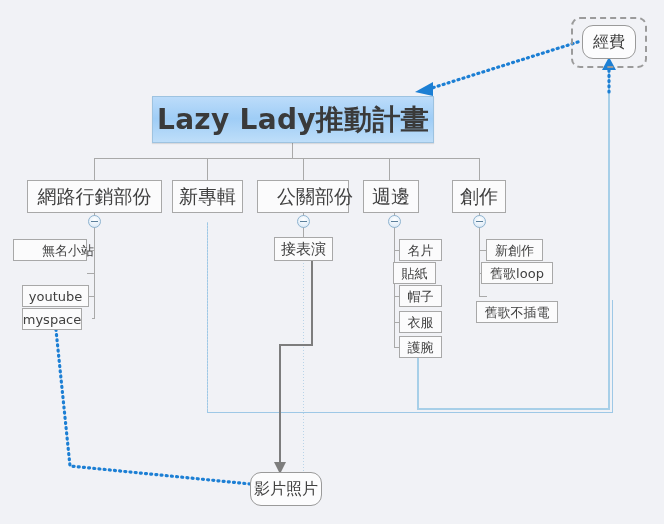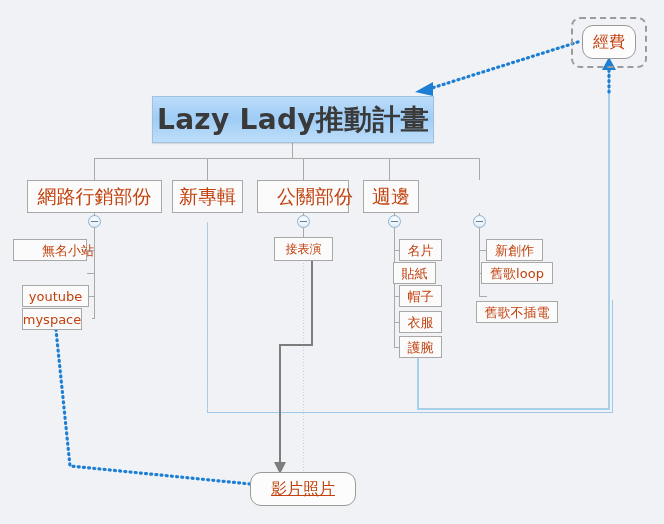--- a/index.html
+++ b/index.html
@@ -12,21 +12,21 @@
   }
   #canvas{position:absolute;inset:0;width:664px;height:524px;}
   #svg-layer{position:absolute;left:0;top:0;width:664px;height:524px;}
 
   
   .node{
     position:absolute;
     box-sizing:border-box;
     background:#fbfbfc;
     border:1px solid #a8a8a8;
-    color:#c2410c;
+    color:#404040;
     display:flex;align-items:center;justify-content:center;
     white-space:nowrap;
     line-height:1;
   }
   .root-node{
     background:linear-gradient(to bottom,#bcdcfa 0%,#9fcdf6 48%,#bedef9 100%);
     border:1px solid #9ec3e0;
     color:#3a3a3a;
     font-weight:bold;
     font-size:28px;
@@ -159,37 +159,40 @@
   </div>
 
   <div class="node lvl2" style="left:257px;top:180px;width:92px;height:33px;padding-left:24px;">
     <span>公關部份</span>
   </div>
 
   <div class="node lvl2" style="left:363px;top:180px;width:56px;height:33px;">
     <span>週邊</span>
   </div>
 
+  <div class="node lvl2" style="left:452px;top:180px;width:54px;height:33px;">
+    <span>創作</span>
+  </div>
 
   <div class="handle" style="left:88px;top:215px;"></div>
   <div class="handle" style="left:297px;top:215px;"></div>
   <div class="handle" style="left:388px;top:215px;"></div>
   <div class="handle" style="left:473px;top:215px;"></div>
 
   <div class="node lvl3" style="left:13px;top:239px;width:74px;height:22px;padding-left:36px;">
     <span>無名小站</span>
   </div>
   <div class="node lvl3" style="left:22px;top:285px;width:67px;height:22px;">
     <span>youtube</span>
   </div>
   <div class="node lvl3" style="left:22px;top:308px;width:60px;height:22px;">
     <span>myspace</span>
   </div>
 
-  <div class="node lvl3" style="left:274px;top:237px;width:59px;height:24px;font-size:12px;">
+  <div class="node lvl3" style="left:274px;top:237px;width:59px;height:24px;font-size:15px;">
     <span>接表演</span>
   </div>
 
   <div class="node lvl3" style="left:399px;top:239px;width:43px;height:22px;">
     <span>名片</span>
   </div>
   <div class="node lvl3" style="left:393px;top:262px;width:43px;height:22px;">
     <span>貼紙</span>
   </div>
   <div class="node lvl3" style="left:399px;top:285px;width:43px;height:22px;">
@@ -210,17 +213,17 @@
   </div>
   <div class="node lvl3" style="left:476px;top:301px;width:82px;height:22px;">
     <span>舊歌不插電</span>
   </div>
 
   <div class="sel-wrap" style="left:571px;top:17px;width:76px;height:51px;"></div>
   <div class="node pill" style="left:582px;top:25px;width:54px;height:34px;">
     <span>經費</span>
   </div>
 
-  <div class="node pill" style="left:250px;top:472px;width:106px;height:34px;text-decoration:underline;">
+  <div class="node pill" style="left:250px;top:472px;width:72px;height:34px;">
     <span>影片照片</span>
   </div>
 
 </div>
 
 </body></html>

